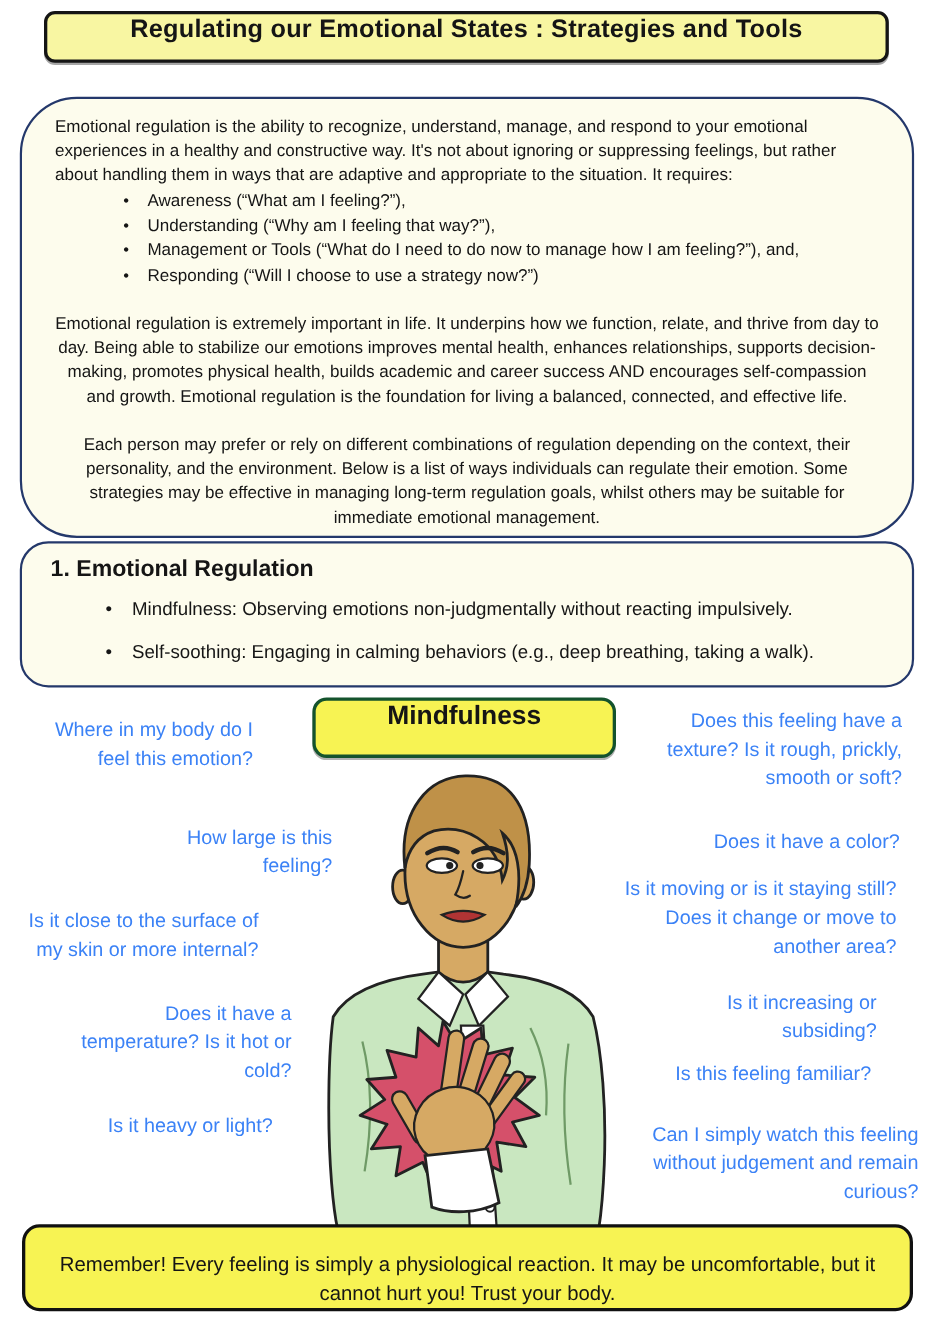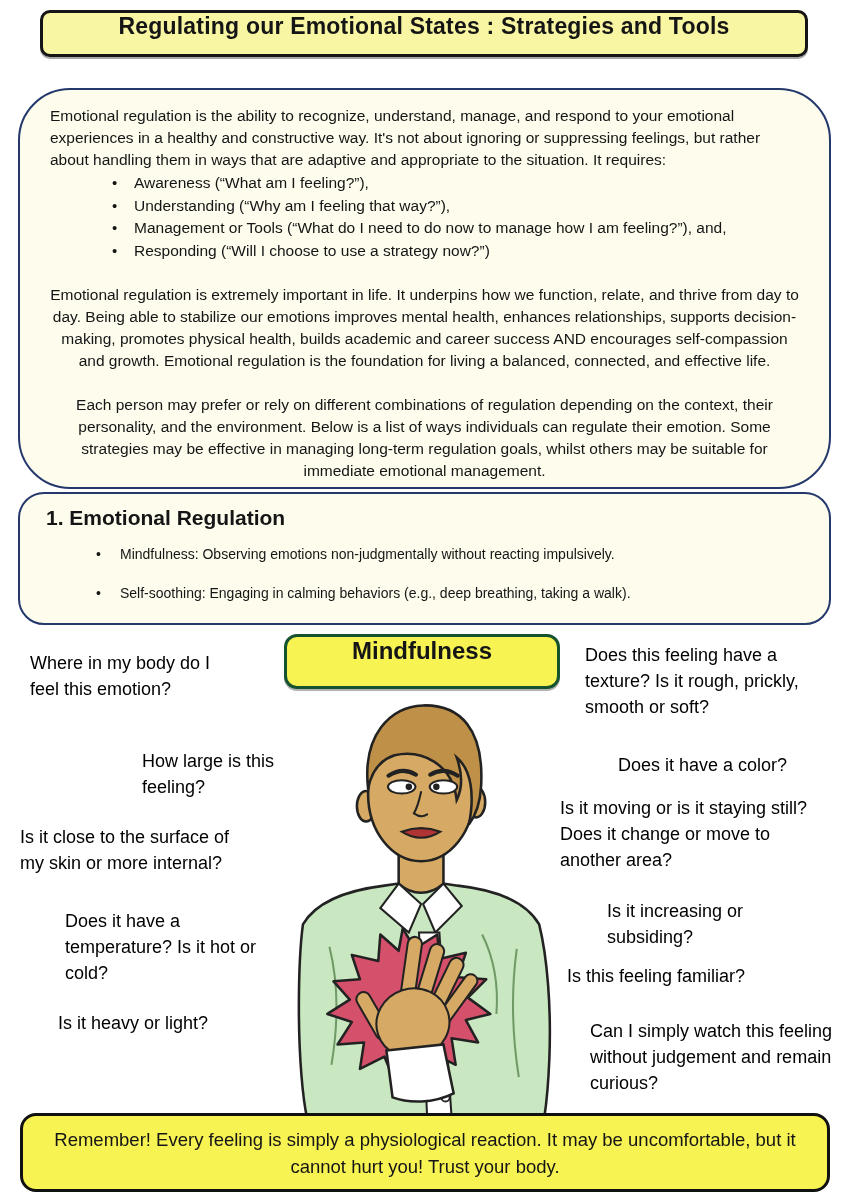--- a/index.html
+++ b/index.html
@@ -26,40 +26,40 @@
   .intro-box p.sp { margin-top:22px;text-align:center; }
   .intro-box ul { margin:1px 0 0 0; padding-left:60px; list-style:none; }
   .intro-box li { position:relative; padding-left:24px; line-height:22.5px; }
   .intro-box li::before { content:"•"; position:absolute; left:2px; top:0; font-size:15px; }
   .reg-box {
     position:absolute; left:18px; top:492px; width:813px; height:133px;
     background:var(--ivory); border:2.5px solid var(--navy); border-radius:26px;
     box-sizing:border-box; padding:12px 26px 0 26px; z-index:2;
   }
   .reg-box .h { font-weight:bold; font-size:21px; }
-  .reg-box ul { margin:13px 0 0 0; padding-left:48px; list-style:none; font-size:14px; }
+  .reg-box ul { margin:13px 0 0 0; padding-left:48px; list-style:none; font-size:17px; }
   .reg-box li { position:relative; padding-left:26px; margin-bottom:17px; line-height:22px; }
   .reg-box li::before { content:"•"; position:absolute; left:2px; top:0; }
   
   .mind-banner {
     position:absolute; left:284px; top:634px; width:276px; height:55px;
     background:var(--bright_yellow); border:3px solid #14532d; border-radius:13px;
     display:flex; align-items:flex-start; justify-content:center; box-sizing:border-box;
     z-index:2; box-shadow:0 2px 0 rgba(0,0,0,.3);
   }
   .mind-banner .t { font-weight:bold; font-size:24px; }
   
-  .q { position:absolute; font-size:18px; line-height:26px; text-align:left; color:#000000; z-index:2; }
+  .q { position:absolute; font-size:18px; line-height:26px; text-align:right; color:#3b82f6; z-index:2; }
   
   .illus { position:absolute; left:250px; top:692px; z-index:1; }
   
   .remember-banner {
     position:absolute; left:20px; top:1113px; width:810px; height:79px;
     background:var(--bright_yellow); border:3px solid #111; border-radius:16px;
-    display:flex; align-items:center; justify-content:center; box-sizing:border-box;
+    display:flex; align-items:flex-end; justify-content:center; box-sizing:border-box;
     padding:0 22px; text-align:center; font-size:18.5px; line-height:27px; z-index:3;
   }
   b { font-weight:normal; }
 </style>
 </head>
 <body>
 
 <div class="page">
 
   <div class="title-banner">

